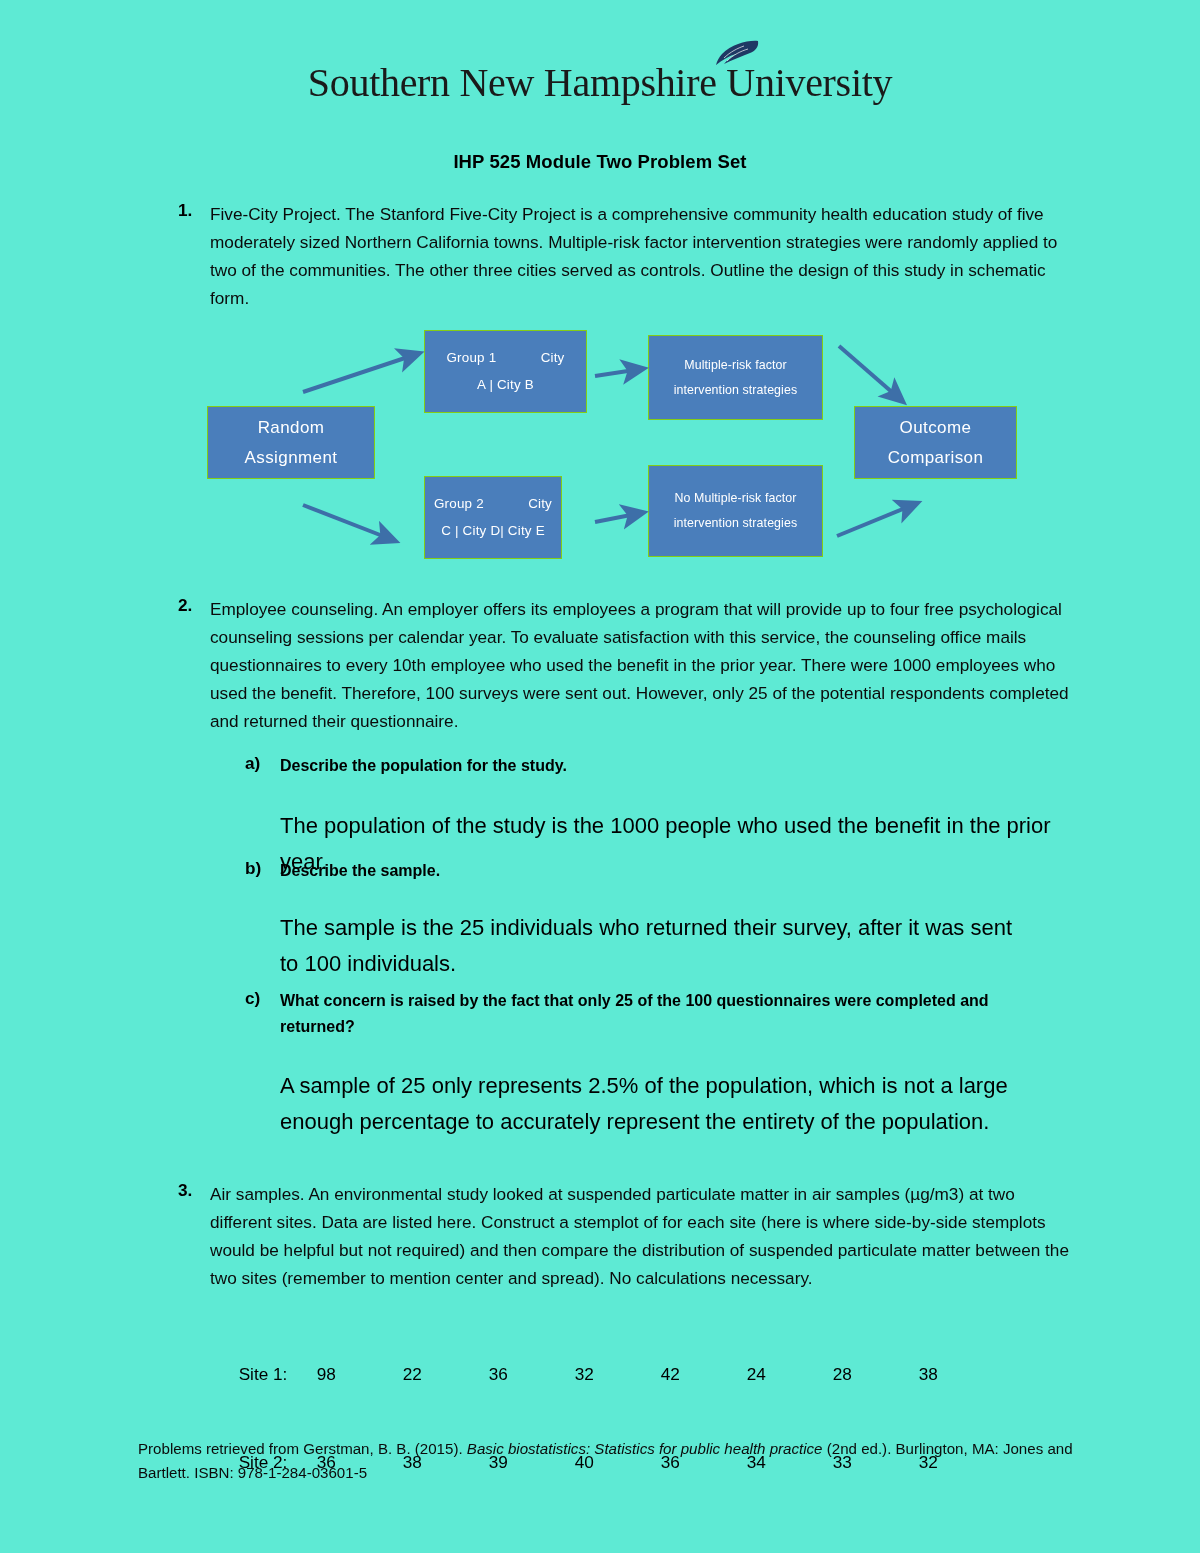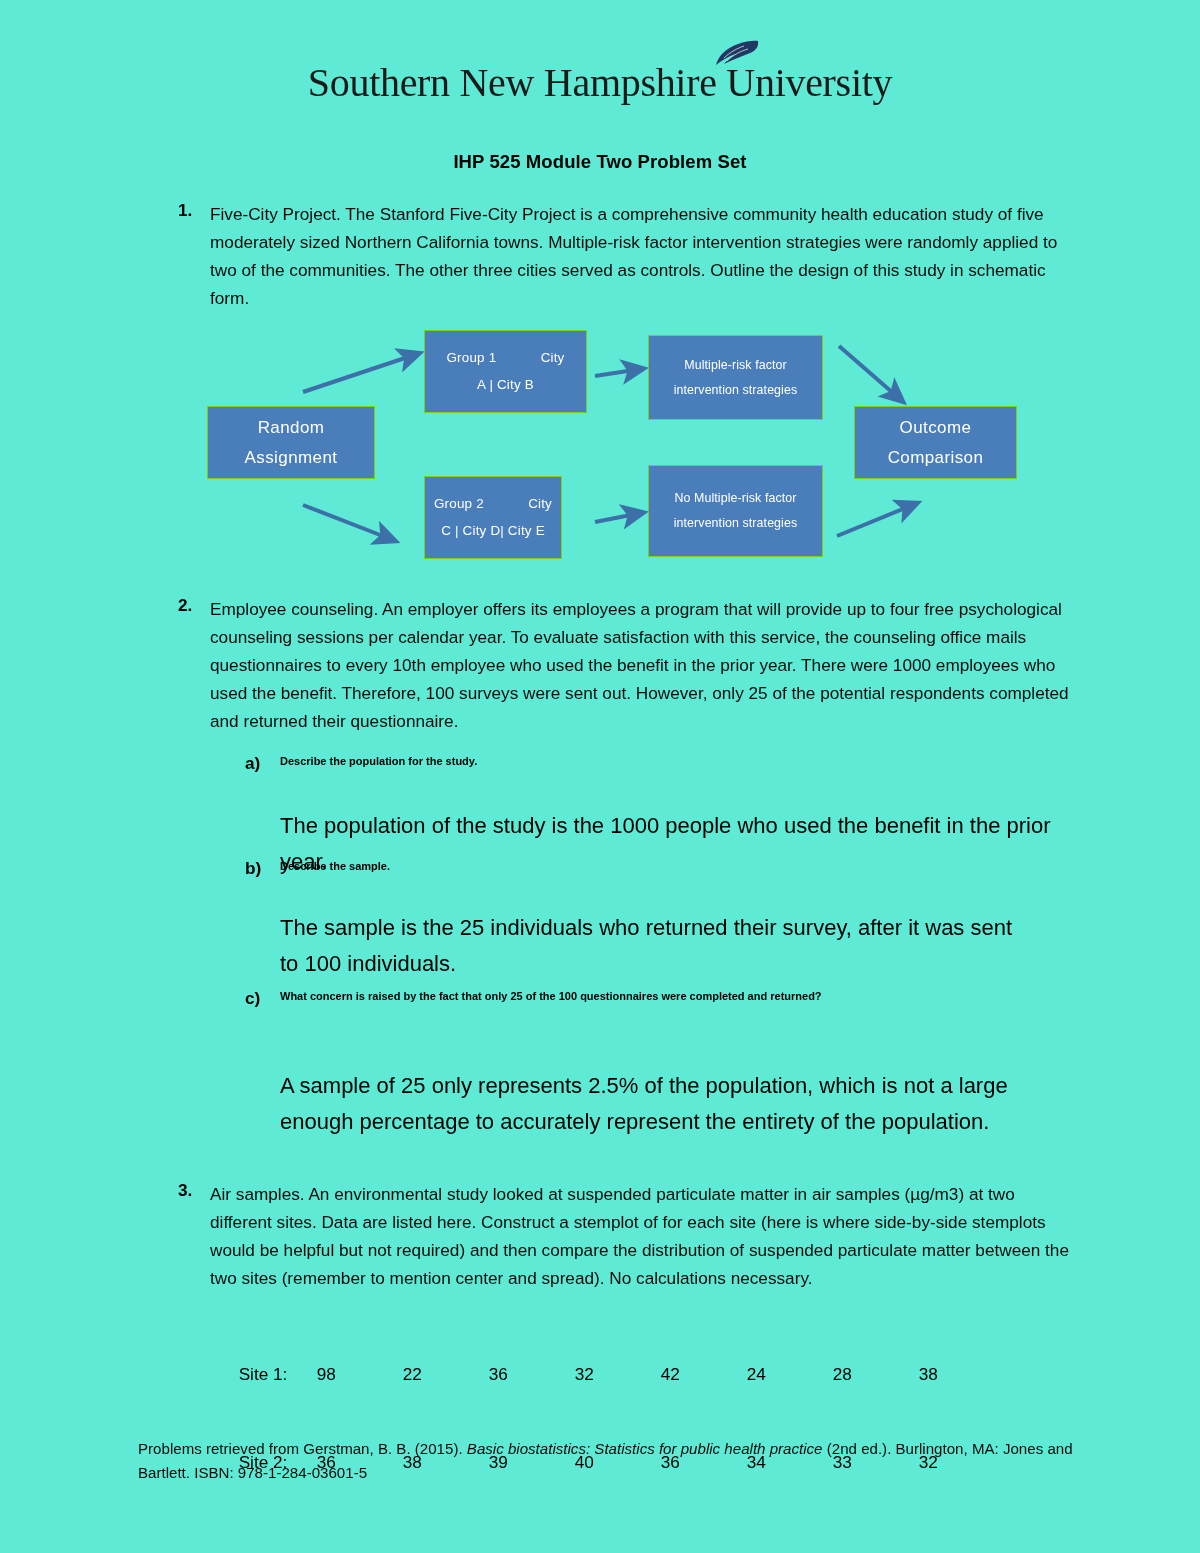--- a/index.html
+++ b/index.html
@@ -76,21 +76,21 @@
   }
   b, .bold { font-weight: normal; }
   .sub-label {
     position: absolute;
     font-weight: bold;
     font-size: 17.2px;
   }
   .sub-q {
     position: absolute;
     font-weight: bold;
-    font-size: 11px;
+    font-size: 16px;
     line-height: 1.63;
   }
   .answer {
     position: absolute;
     font-size: 22px;
     line-height: 1.63;
   }
 
   
   .diagram {

